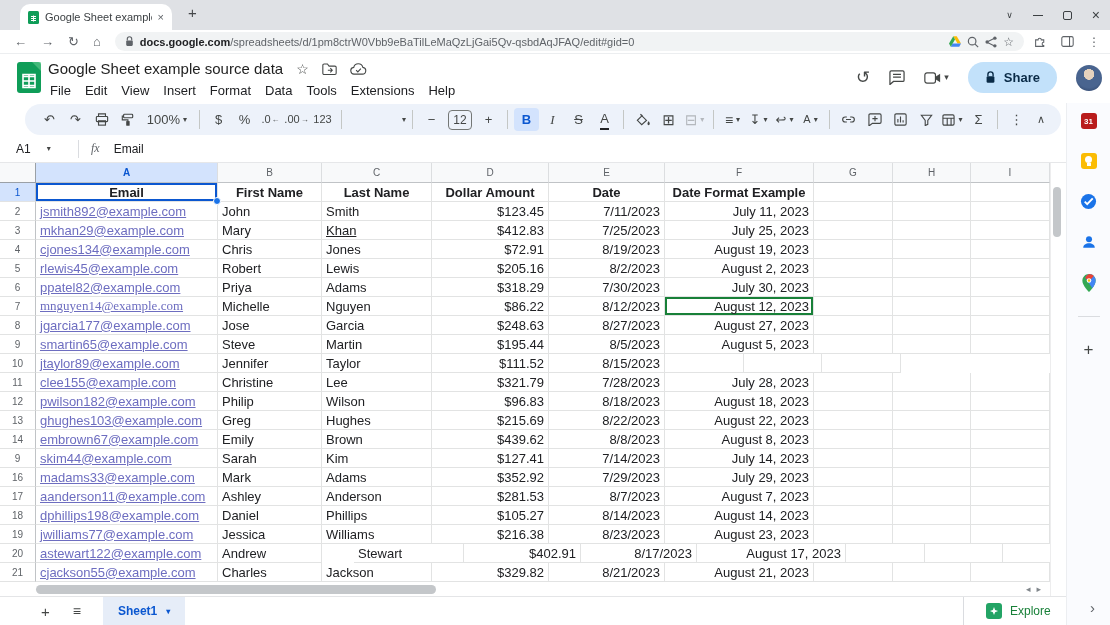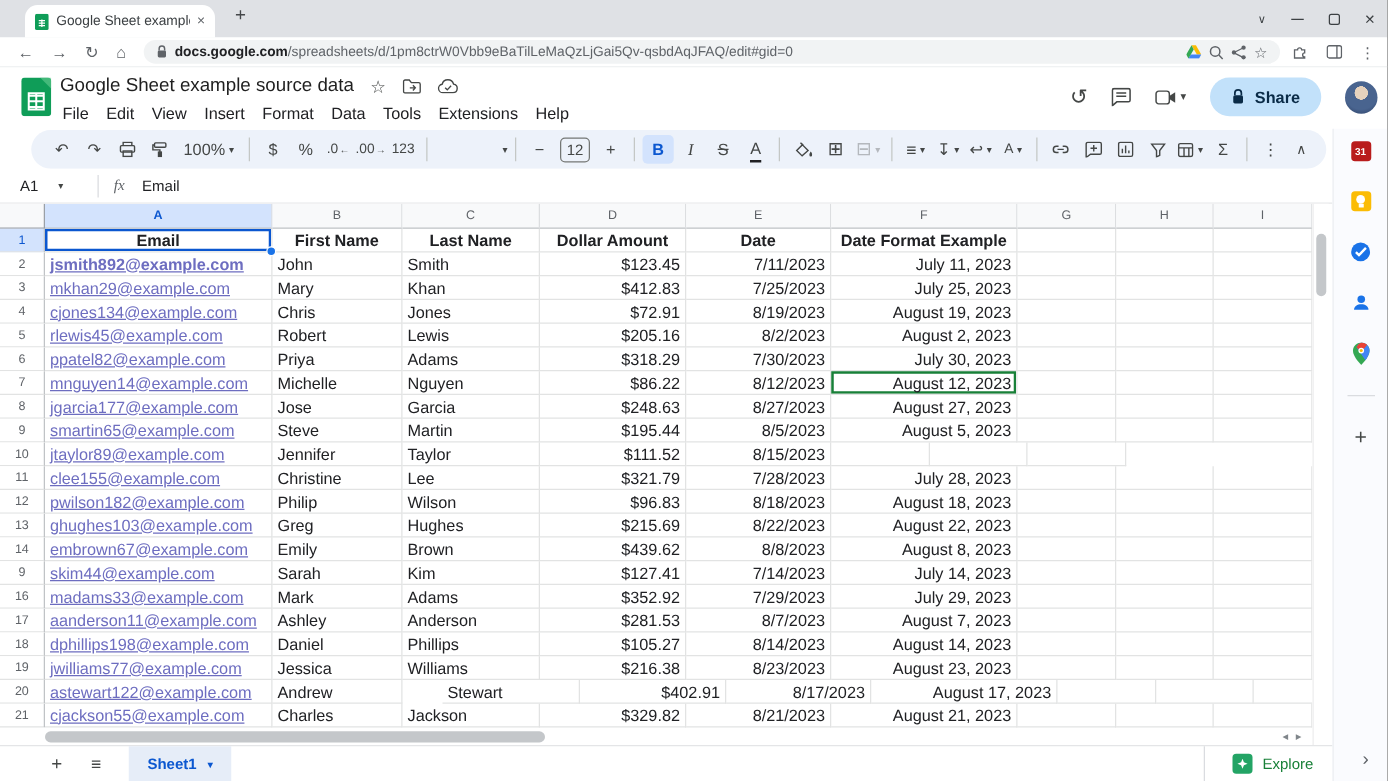--- a/index.html
+++ b/index.html
@@ -422,35 +422,35 @@
         <div class="g-cell bold center" style="width: 110px;">Last Name</div>
         <div class="g-cell bold center" style="width: 117px;">Dollar Amount</div>
         <div class="g-cell bold center" style="width: 116px;">Date</div>
         <div class="g-cell bold center" style="width: 149px;">Date Format Example</div>
         <div class="g-cell bold center" style="width: 79px;"></div>
         <div class="g-cell bold center" style="width: 78px;"></div>
         <div class="g-cell bold center" style="width: 79px;"></div>
       </div>
       <div class="g-row">
         <div class="g-rowhead">2</div>
-        <div class="g-cell email" style="width: 182px; font-weight: bold;">jsmith892@example.com</div>
+        <div class="g-cell email" style="width: 182px;">jsmith892@example.com</div>
         <div class="g-cell" style="width: 104px;">John</div>
         <div class="g-cell" style="width: 110px;">Smith</div>
         <div class="g-cell right" style="width: 117px;">$123.45</div>
         <div class="g-cell right" style="width: 116px;">7/11/2023</div>
         <div class="g-cell right" style="width: 149px;">July 11, 2023</div>
         <div class="g-cell" style="width: 79px;"></div>
         <div class="g-cell" style="width: 78px;"></div>
         <div class="g-cell" style="width: 79px;"></div>
       </div>
       <div class="g-row">
         <div class="g-rowhead">3</div>
         <div class="g-cell email" style="width: 182px;">mkhan29@example.com</div>
         <div class="g-cell" style="width: 104px;">Mary</div>
-        <div class="g-cell" style="width: 110px;">Khan</div>
+        <div class="g-cell" style="width: 110px; text-decoration: underline;">Khan</div>
         <div class="g-cell right" style="width: 117px;">$412.83</div>
         <div class="g-cell right" style="width: 116px;">7/25/2023</div>
         <div class="g-cell right" style="width: 149px;">July 25, 2023</div>
         <div class="g-cell" style="width: 79px;"></div>
         <div class="g-cell" style="width: 78px;"></div>
         <div class="g-cell" style="width: 79px;"></div>
       </div>
       <div class="g-row">
         <div class="g-rowhead">4</div>
         <div class="g-cell email" style="width: 182px;">cjones134@example.com</div>
@@ -482,21 +482,21 @@
         <div class="g-cell" style="width: 110px;">Adams</div>
         <div class="g-cell right" style="width: 117px;">$318.29</div>
         <div class="g-cell right" style="width: 116px;">7/30/2023</div>
         <div class="g-cell right" style="width: 149px;">July 30, 2023</div>
         <div class="g-cell" style="width: 79px;"></div>
         <div class="g-cell" style="width: 78px;"></div>
         <div class="g-cell" style="width: 79px;"></div>
       </div>
       <div class="g-row">
         <div class="g-rowhead">7</div>
-        <div class="g-cell email" style="width: 182px;">mnguyen14@example.com</div>
+        <div class="g-cell email" style="width: 182px; font-family: Liberation Serif, serif;">mnguyen14@example.com</div>
         <div class="g-cell" style="width: 104px;">Michelle</div>
         <div class="g-cell" style="width: 110px;">Nguyen</div>
         <div class="g-cell right" style="width: 117px;">$86.22</div>
         <div class="g-cell right" style="width: 116px;">8/12/2023</div>
         <div class="g-cell right collab" style="width: 149px;">August 12, 2023</div>
         <div class="g-cell" style="width: 79px;"></div>
         <div class="g-cell" style="width: 78px;"></div>
         <div class="g-cell" style="width: 79px;"></div>
       </div>
       <div class="g-row">

